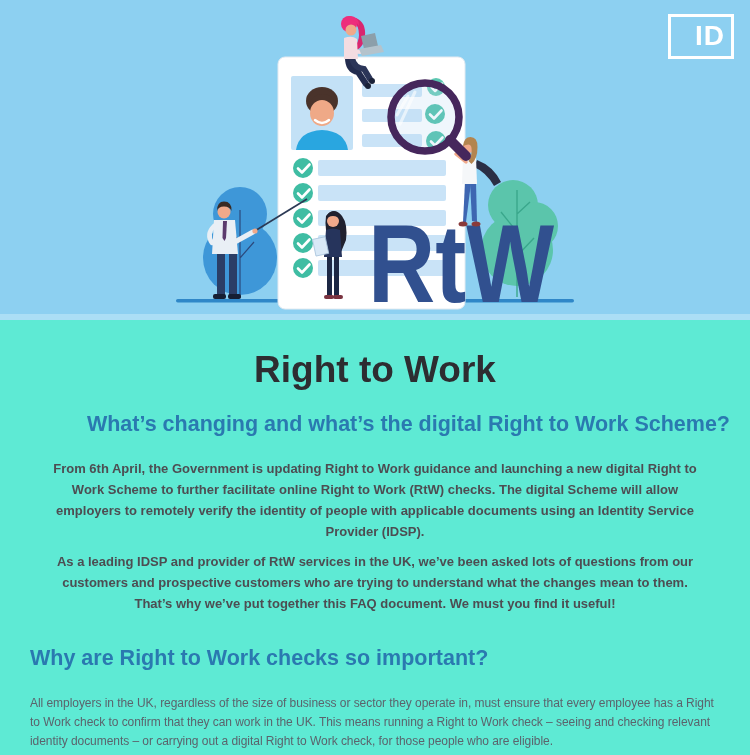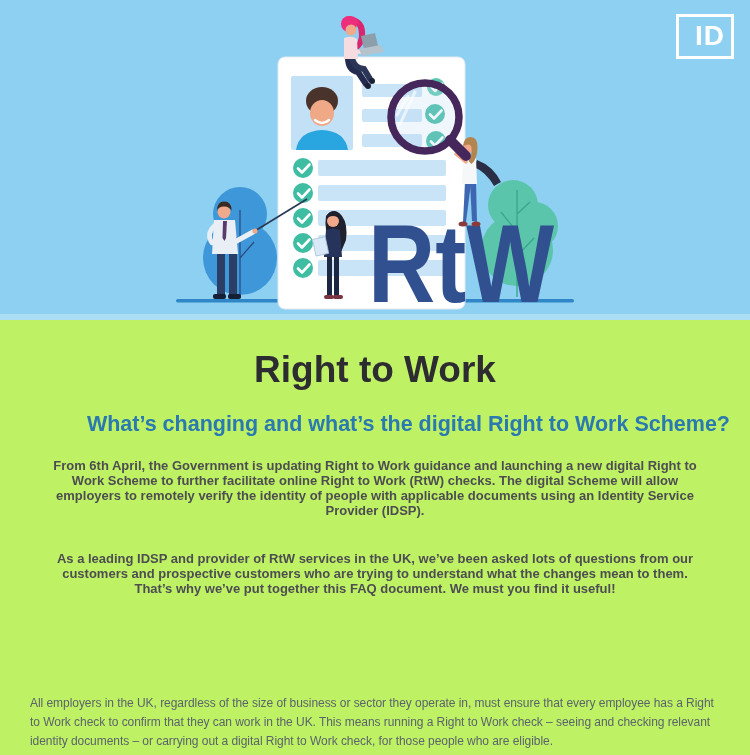--- a/index.html
+++ b/index.html
@@ -5,30 +5,30 @@
   html,body{margin:0;padding:0;}
   body{
     width:750px;height:755px;background:#ffffff;overflow:hidden;
     font-family:"Liberation Sans",sans-serif;position:relative;
   }
   
   .hero{position:relative;width:750px;height:320px;background:#8DD0F1;overflow:hidden;}
   .hero-svg{position:absolute;left:0;top:0;}
   .logo{position:absolute;top:14px;right:16px;display:flex;align-items:center;gap:8px;color:#ffffff;}
   .logo-name{font-size:33px;font-weight:400;letter-spacing:2px;line-height:1;}
-  .logo-badge{border:3px solid #ffffff;font-weight:700;font-size:28px;line-height:1;padding:5px 6px 6px 16px;letter-spacing:1px;}
+  .logo-badge{border:3px solid #ffffff;font-weight:700;font-size:28px;line-height:1;padding:5px 6px 6px 24px;letter-spacing:1px;}
   
-  .content{position:absolute;left:0;top:320px;width:750px;height:435px;background:#bef264;}
+  .content{position:absolute;left:0;top:320px;width:750px;height:435px;background:#5eead4;}
   .page-title{position:absolute;top:29px;left:0;width:750px;text-align:center;
     font-size:37px;font-weight:700;color:#2D2D31;margin:0;}
   .h2{font-size:21.5px;font-weight:700;color:#2A79B0;margin:0;}
   .h2-centered{position:absolute;top:92px;left:20px;width:710px;text-align:right;}
   .h2-left{position:absolute;top:326px;left:30px;width:700px;text-align:left;}
   .lead{position:absolute;left:52px;width:646px;margin:0;text-align:center;
-    font-size:13px;font-weight:700;color:#4D4D52;line-height:15px;}
+    font-size:13px;font-weight:700;color:#4D4D52;line-height:21px;}
   .lead-1{top:138px;}
   .lead-2{top:231px;}
   .body-p{position:absolute;top:374px;left:30px;width:692px;margin:0;text-align:left;
     font-size:12px;font-weight:400;color:#5B636C;line-height:19px;letter-spacing:-0.05px;}
 </style>
 </head>
 <body>
 
 <div class="hero">
 
@@ -184,15 +184,16 @@
 <div class="content">
 
   <h1 class="page-title">Right to Work</h1>
 
   <h2 class="h2 h2-centered">What’s changing and what’s the digital Right to Work Scheme?</h2>
 
   <p class="lead lead-1">From 6th April, the Government is updating Right to Work guidance and launching a new digital Right to Work Scheme to further facilitate online Right to Work (RtW) checks. The digital Scheme will allow employers to remotely verify the identity of people with applicable documents using an Identity Service Provider (IDSP).</p>
 
   <p class="lead lead-2">As a leading IDSP and provider of RtW services in the UK, we’ve been asked lots of questions from our customers and prospective customers who are trying to understand what the changes mean to them. That’s why we’ve put together this FAQ document. We must you find it useful!</p>
 
+  <h2 class="h2 h2-left">Why are Right to Work checks so important?</h2>
 
   <p class="body-p">All employers in the UK, regardless of the size of business or sector they operate in, must ensure that every employee has a Right to Work check to confirm that they can work in the UK. This means running a Right to Work check – seeing and checking relevant identity documents – or carrying out a digital Right to Work check, for those people who are eligible.</p>
 </div>
 
 </body></html>

